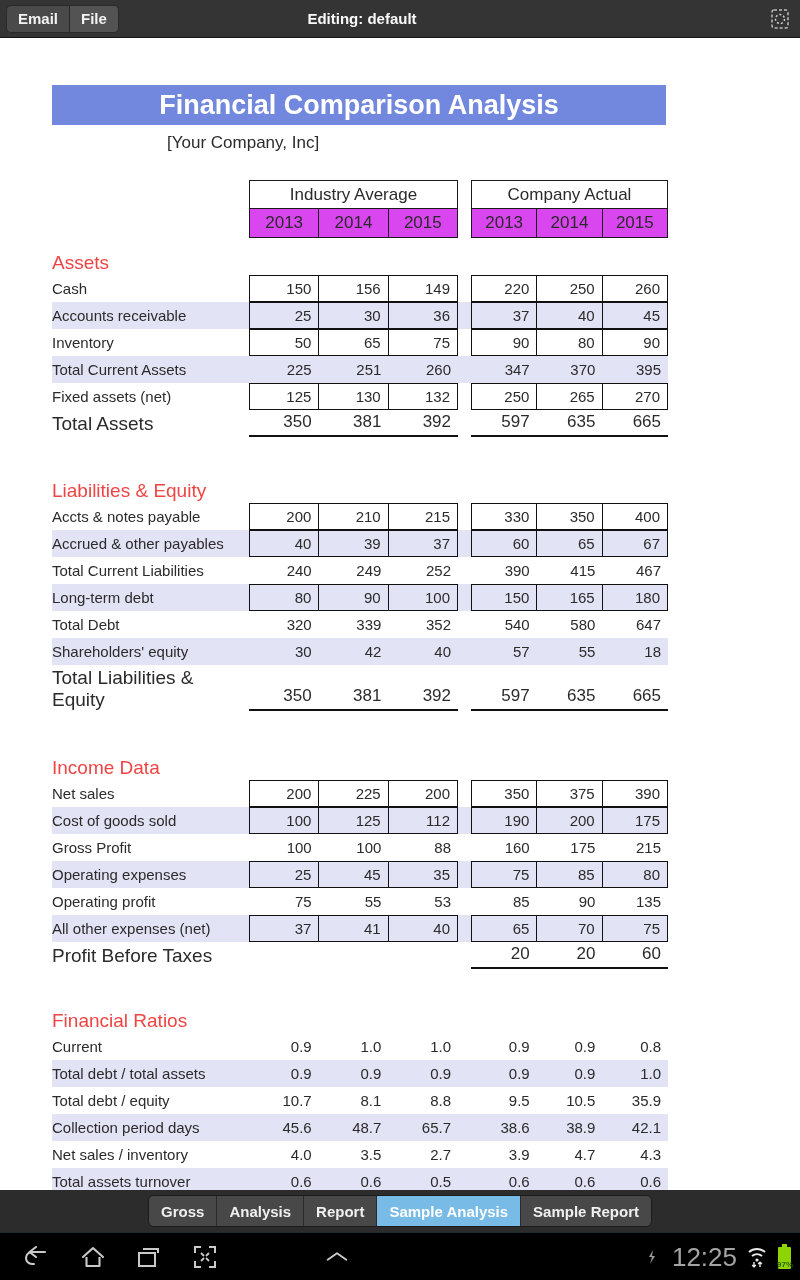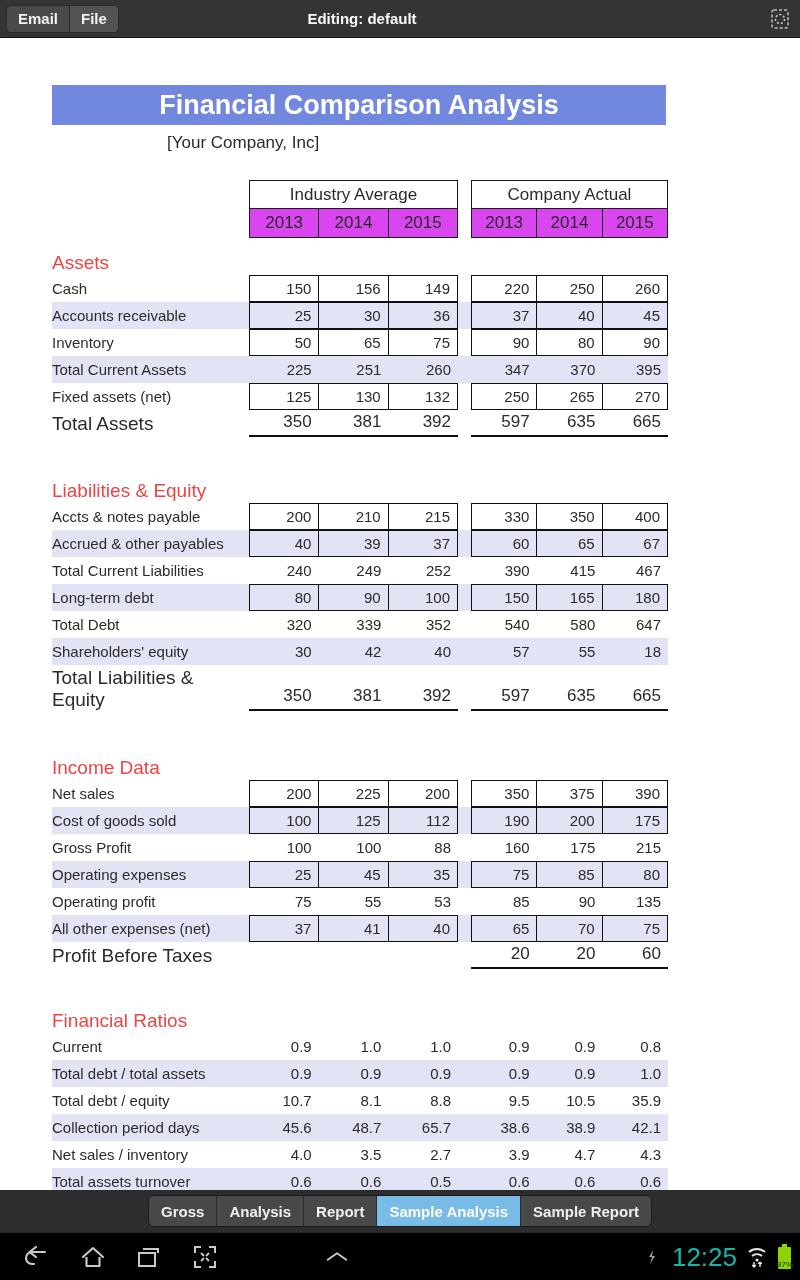--- a/index.html
+++ b/index.html
@@ -142,21 +142,21 @@
     border-top:1px solid #1b2b2b;
     display:flex; align-items:center;
   }
   .nav-left { display:flex; align-items:center; gap:30px; margin-left:24px; }
   .nav-ico { width:26px; height:26px; display:flex; align-items:center; justify-content:center; }
   .nav-up { margin-left:76px; }
   .nav-right {
     position:absolute; right:8px; top:0; height:48px;
     display:flex; align-items:center; gap:7px;
   }
-  .clock { color:#14b8a6; font-size:26px; letter-spacing:0px; }
+  .clock { color:#a3a3a3; font-size:26px; letter-spacing:0px; }
   .batt-wrap { position:relative; width:15px; height:26px; }
   .batt-pct {
     position:absolute; bottom:1px; left:0; width:15px;
     text-align:center; font-size:8px; color:#2f5d00; font-weight:bold;
   }
 </style>
 </head>
 <body>
 
 <div id="app">

